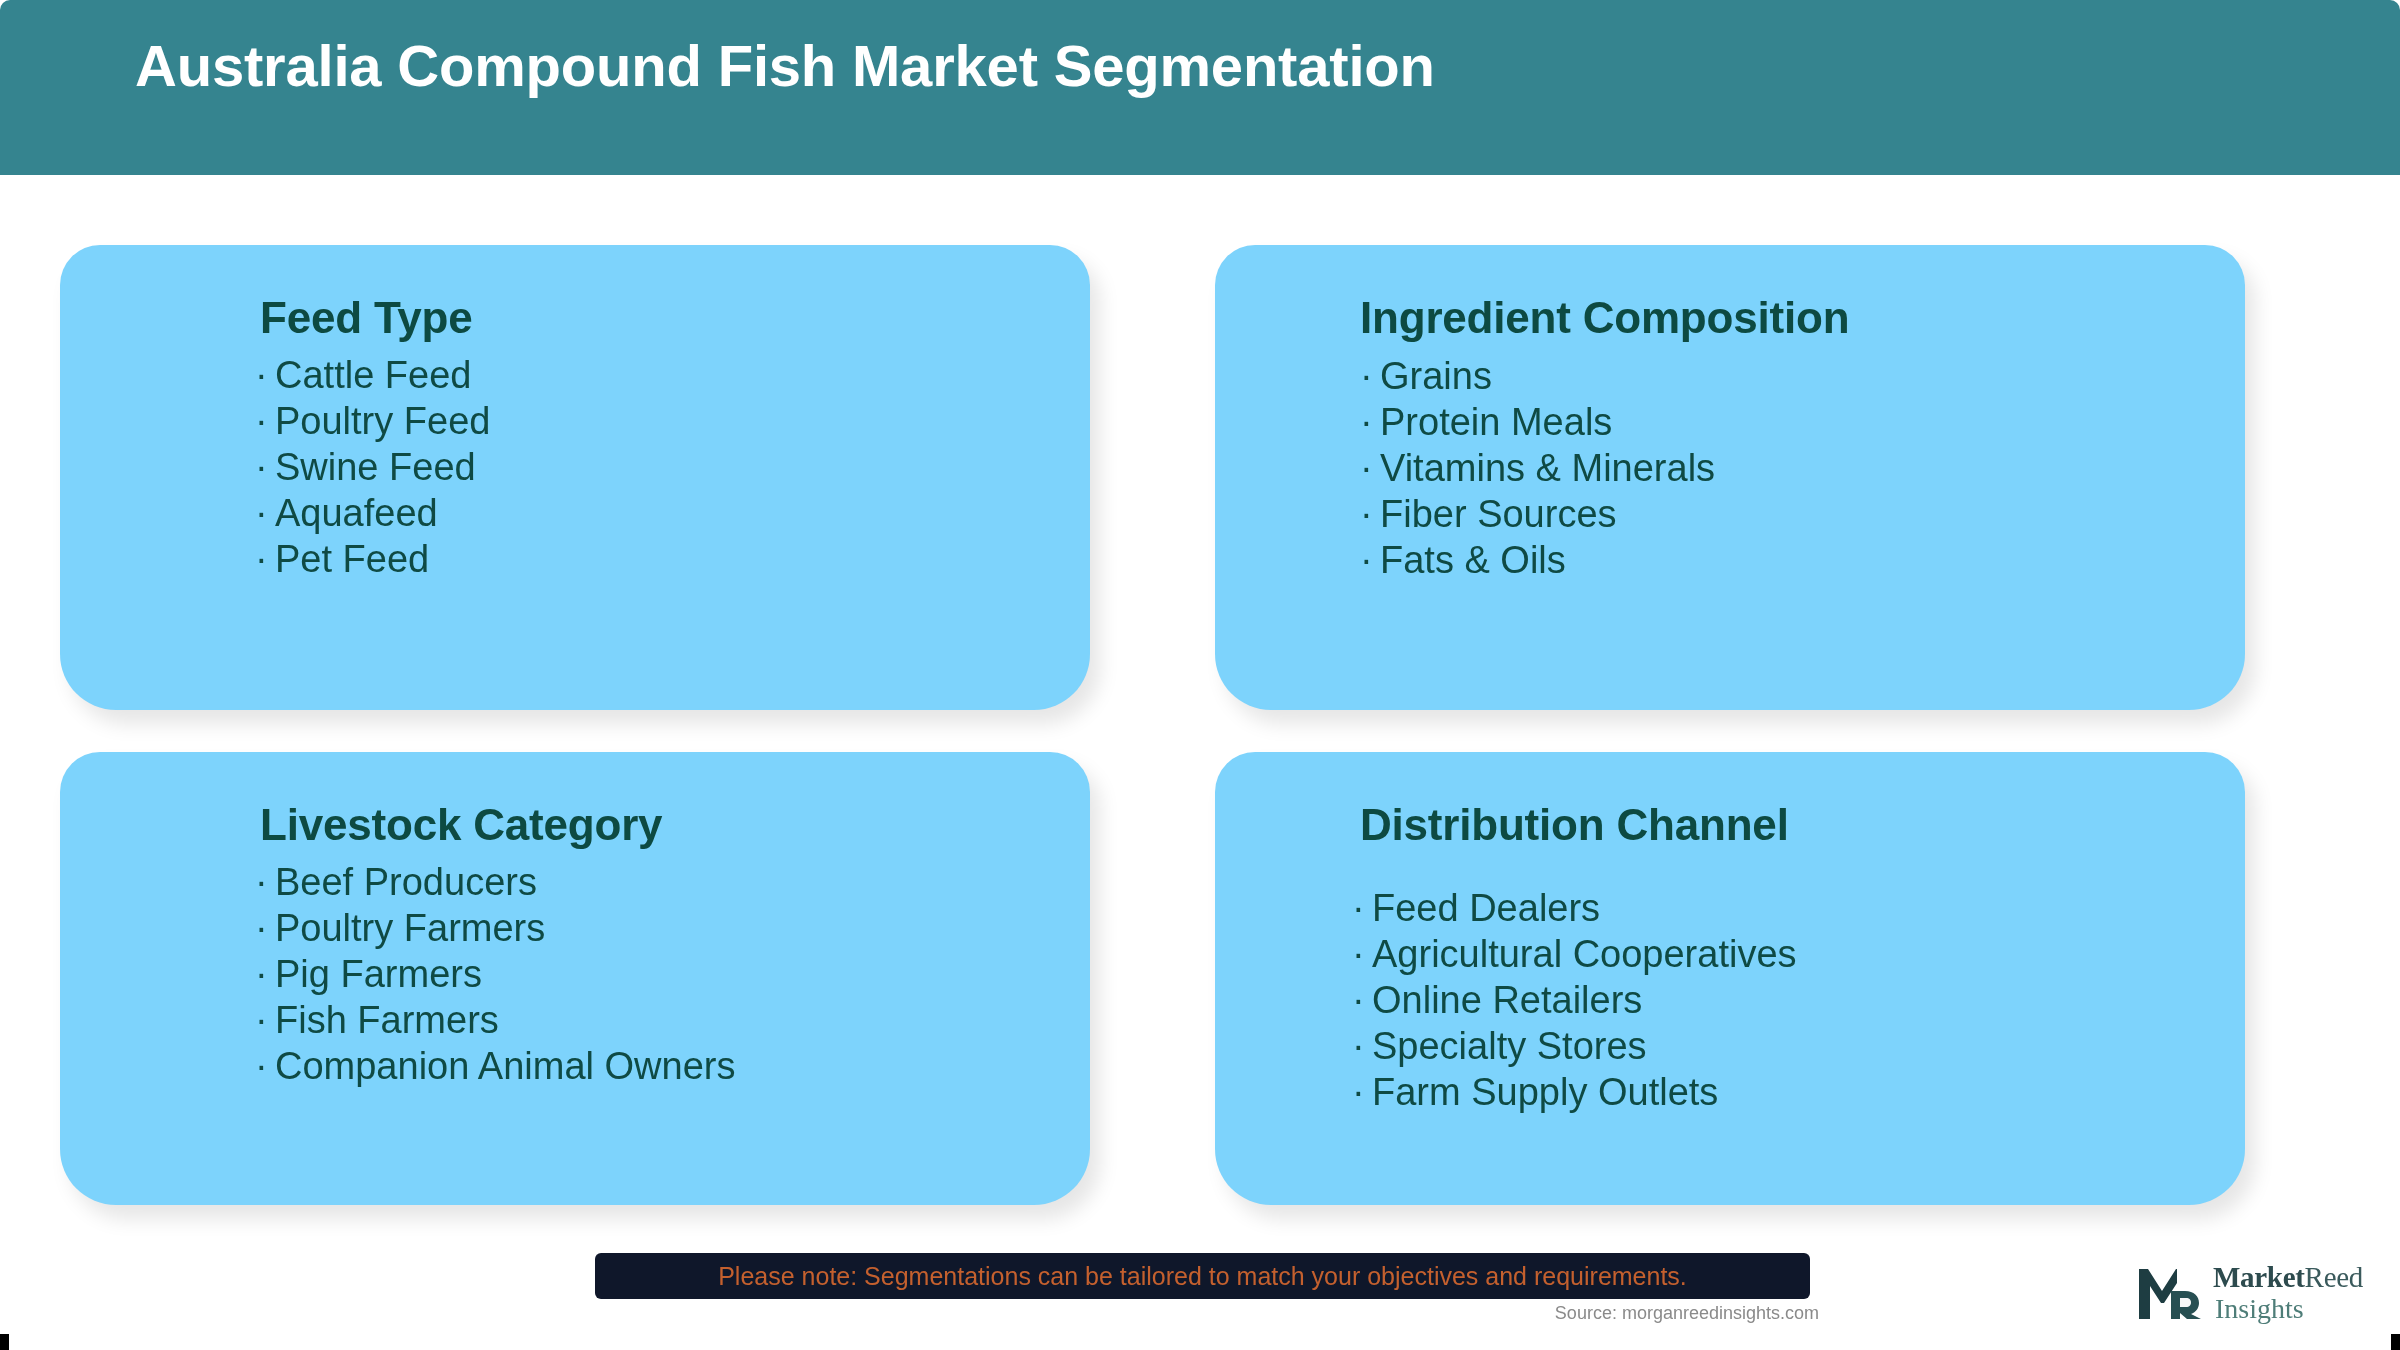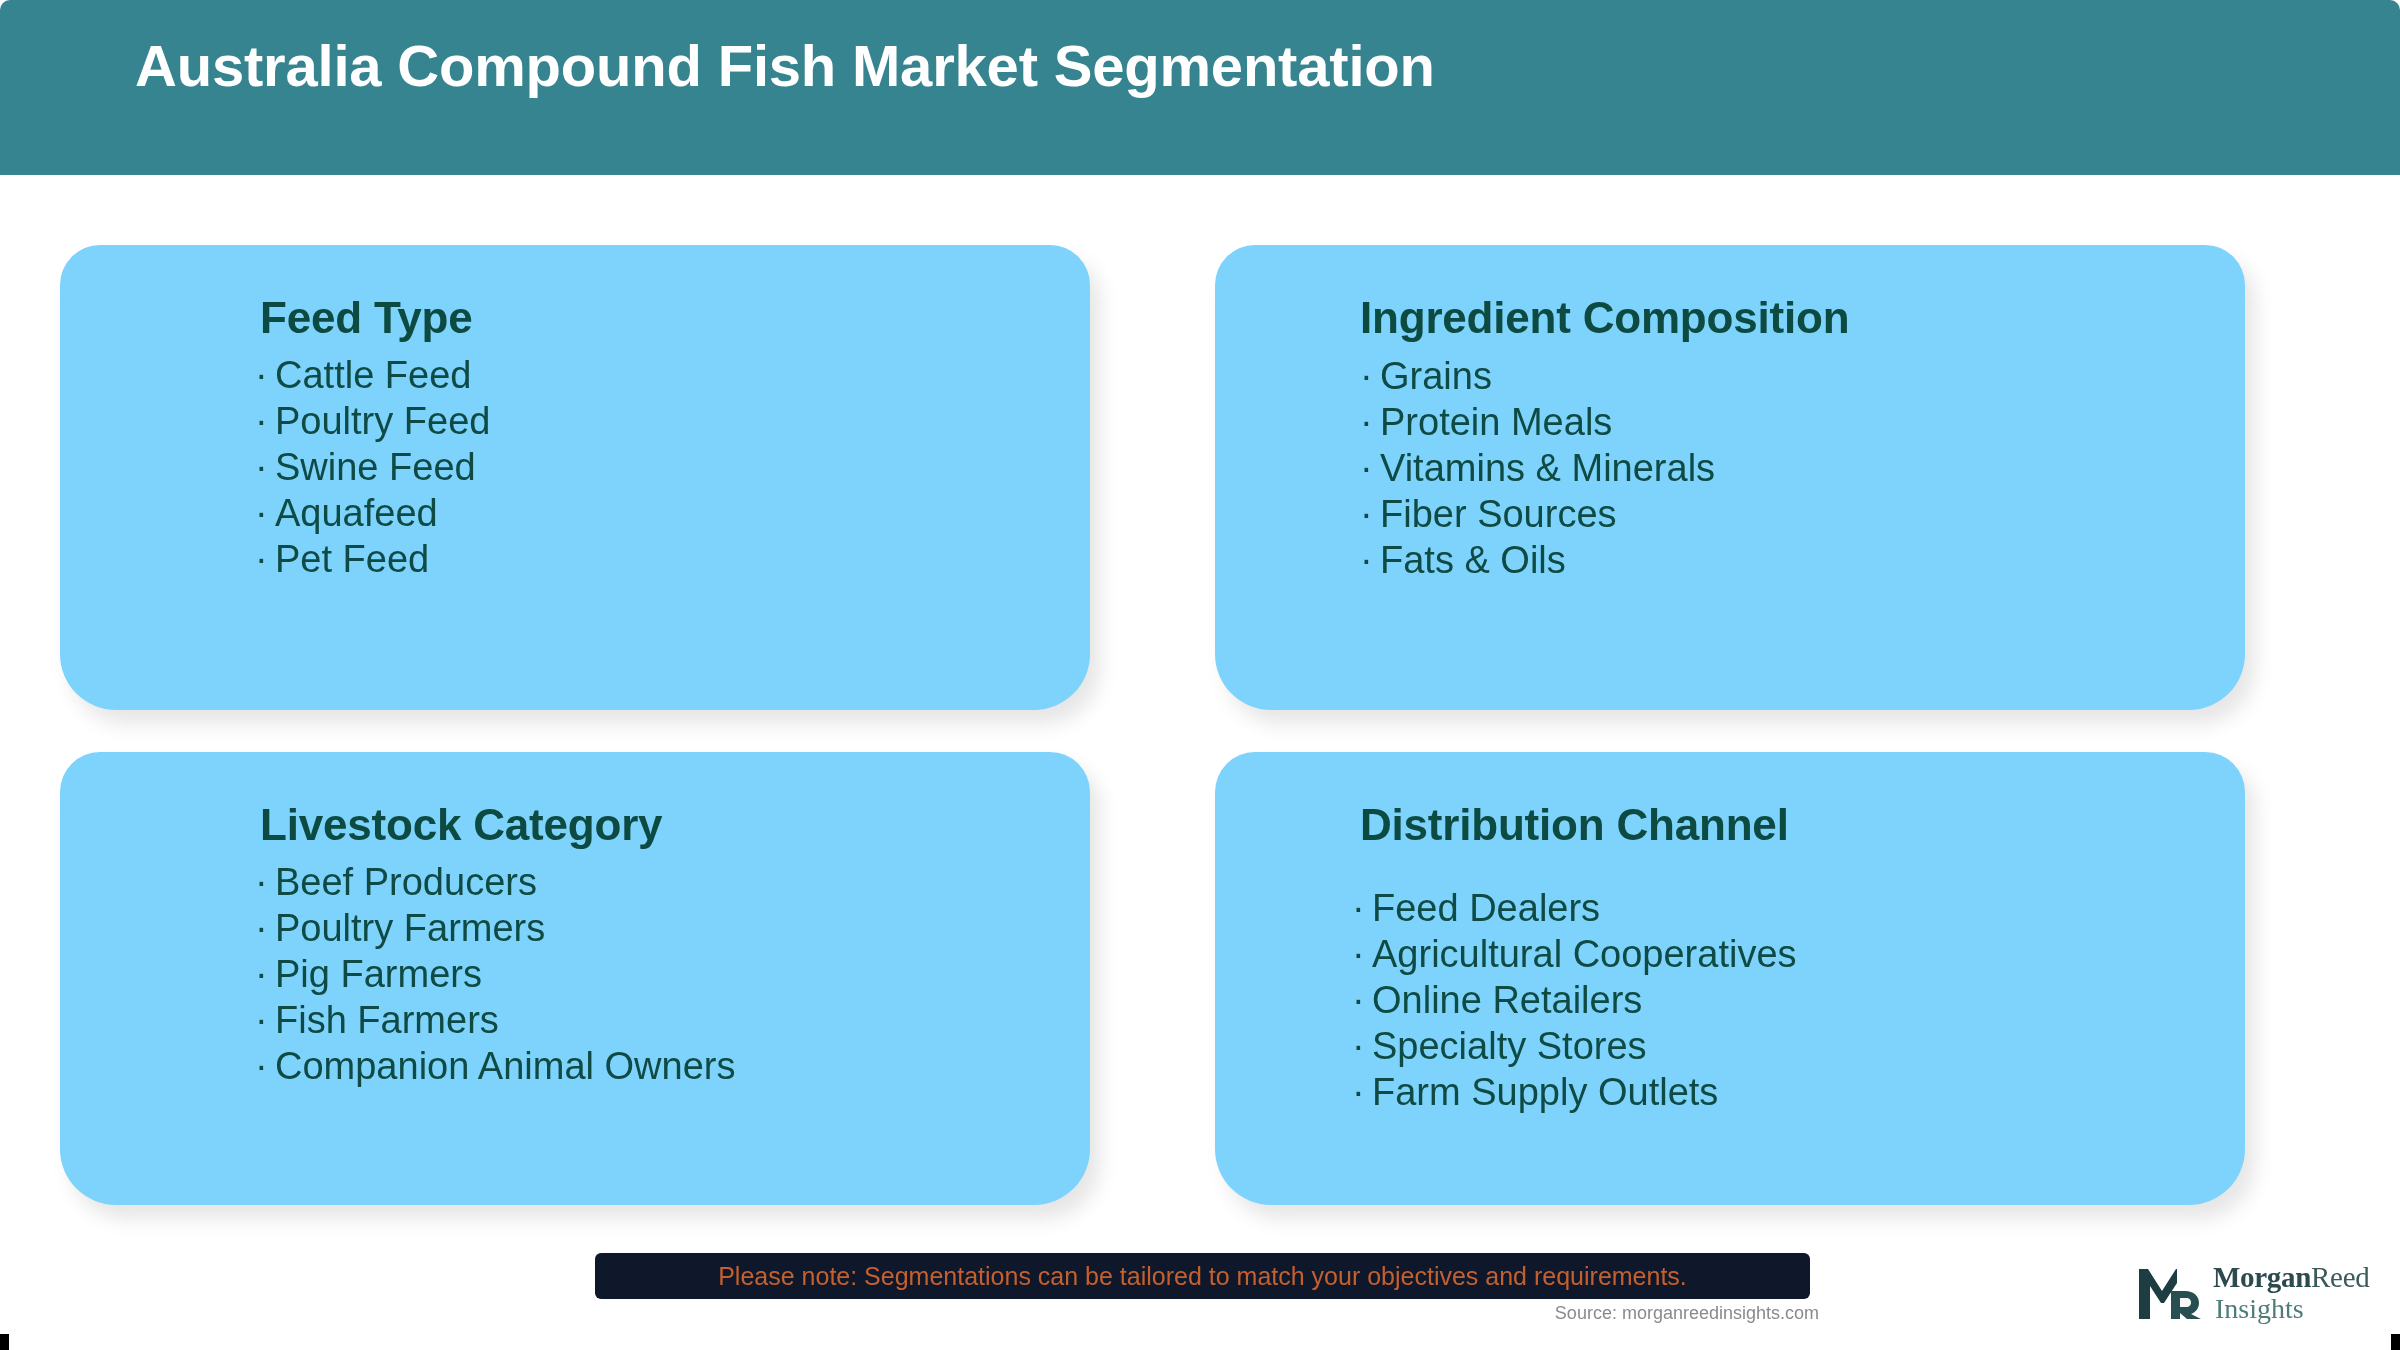--- a/index.html
+++ b/index.html
@@ -250,18 +250,18 @@
 </div>
 
 <div class="source-text">Source: morganreedinsights.com</div>
 
 <div class="logo">
   <svg class="logo-mark" viewBox="0 0 66 56">
     <path d="M2 54 L2 4 L11 4 L25 26 L39 4 L40 4 L40 18 L27 38 L24 38 L13 21 L13 54 Z" fill="#1e3d42"></path>
     <path d="M34 54 L34 26 L48 26 C57 26 62 31 62 38 C62 43 59 47 54 49 L64 54 L50 54 L43 48 L43 54 Z" fill="#274f52"></path>
     <path d="M43 33 L43 42 L49 42 C52.5 42 54 40 54 37.5 C54 35 52.5 33 49 33 Z" fill="#f7f7f7"></path>
   </svg>
-  <div class="logo-word"><span>Morgan</span><span class="reed">Reed</span></div>
+  <div class="logo-word"><span>Market</span><span class="reed">Reed</span></div>
   <div class="logo-sub">Insights</div>
 </div>
 
 <div class="crop-mark left"></div>
 <div class="crop-mark right"></div>
 
 </body></html>

